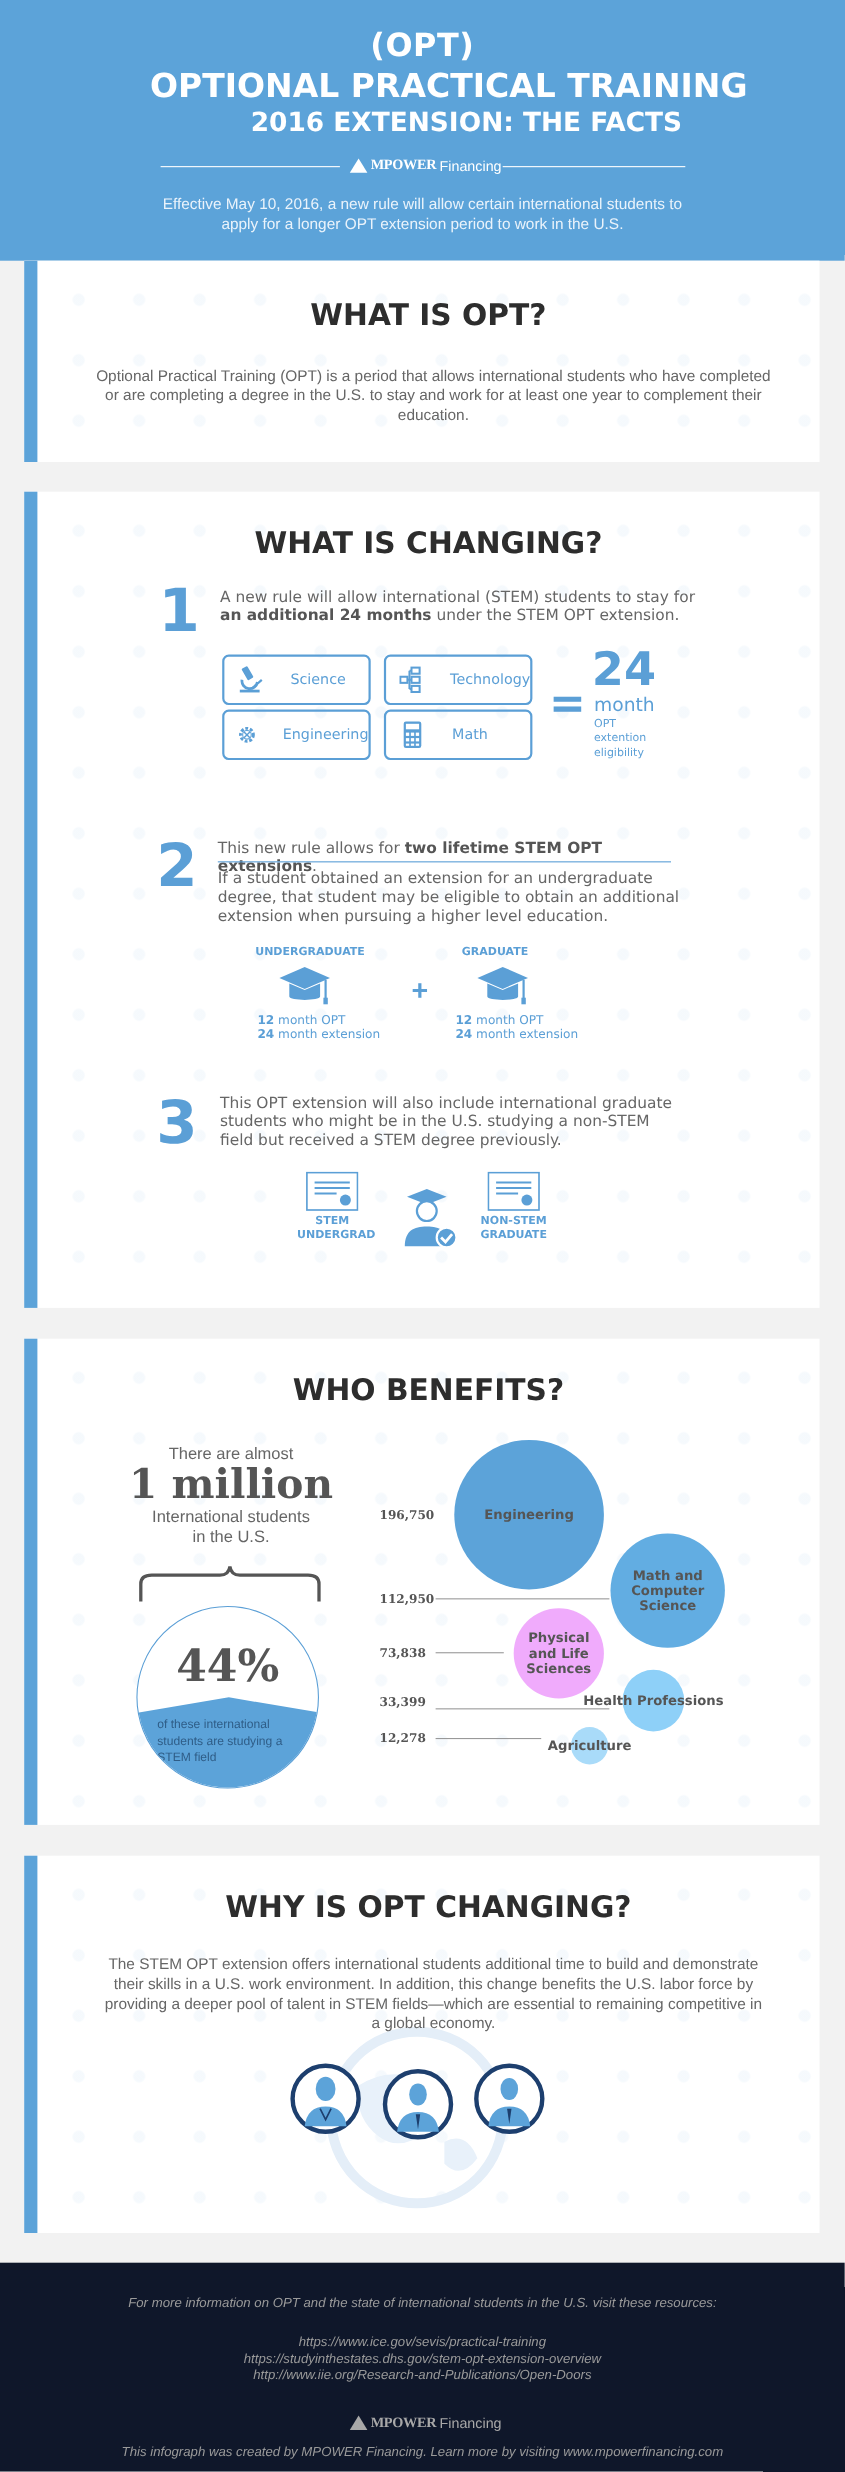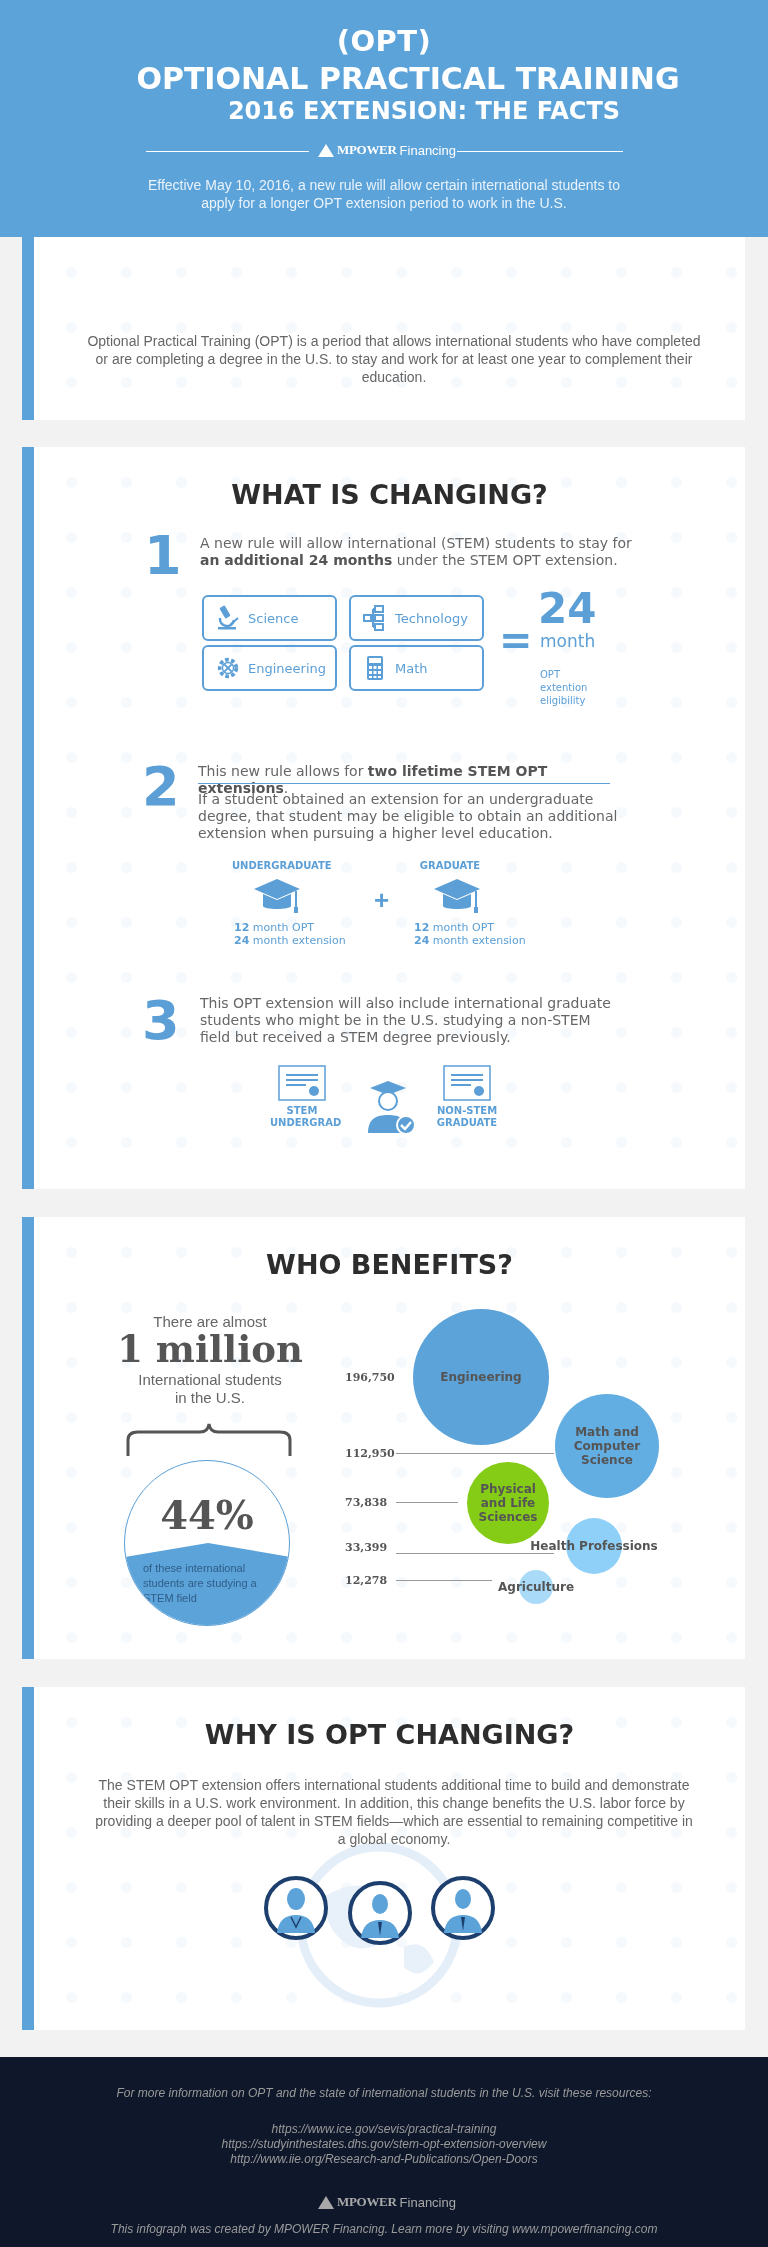--- a/index.html
+++ b/index.html
@@ -17,21 +17,21 @@
   .logo b { font-family: "Liberation Serif", serif; font-weight: bold; letter-spacing: -0.3px; }
   .hdr .sub { position: absolute; top: 176px; left: 134px; width: 500px; font-size: 14px; line-height: 18px; text-align: center; color: #eaf3fb; }
   
   .card { position: absolute; left: 22px; width: 723px; background: #fff; border-left: 12px solid #5ca3d9; overflow: hidden; }
   .pattern { position: absolute; inset: 0; background-image: radial-gradient(circle, rgba(91,159,214,0.06) 5px, transparent 6px); background-size: 55px 55px; background-position: 10px 8px; }
   .h2 { position: absolute; width: 100%; text-align: center; font-family: "DejaVu Sans", sans-serif; font-weight: bold; color: #2d2d2d; font-size: 27px; }
   .para { position: absolute; text-align: center; color: #666; font-size: 14px; line-height: 18px; }
   .num { position: absolute; font-family: "DejaVu Sans", sans-serif; font-weight: bold; color: #5b9fd6; font-size: 54px; line-height: 54px; }
   .body { position: absolute; color: #666; font-size: 14px; line-height: 17px; font-family: "DejaVu Sans", sans-serif; }
   .body b { color: #555; margin-top: 40px; }
-  .stembox { position: absolute; width: 135px; height: 46px; border: 2px solid #5b9fd6; border-radius: 6px; display: flex; align-items: center; padding-left: 12px; gap: 8px; color: #5b9fd6; font-size: 13px; font-family: "DejaVu Sans", sans-serif; }
+  .stembox { position: absolute; width: 135px; height: 46px; border: 2px solid #5b9fd6; border-radius: 6px; display: flex; align-items: center; padding-left: 12px; gap: 24px; color: #5b9fd6; font-size: 13px; font-family: "DejaVu Sans", sans-serif; }
   .ico { width: 24px; height: 26px; display: inline-block; }
   .small-blue { position: absolute; color: #5b9fd6; font-size: 10px; font-weight: bold; font-family: "DejaVu Sans", sans-serif; text-align: center; }
   .mo { position: absolute; color: #5b9fd6; font-size: 11px; line-height: 13px; font-family: "DejaVu Sans", sans-serif; }
   
   .bub { position: absolute; border-radius: 50%; display: flex; align-items: center; justify-content: center; text-align: center; color: #555; font-weight: bold; font-size: 12px; line-height: 14px; font-family: "DejaVu Sans", sans-serif; }
   .val { position: absolute; font-family: "DejaVu Serif", serif; font-weight: bold; color: #555; font-size: 11px; }
   .tick { position: absolute; height: 1px; background: #999; }
   
   .ftr { position: absolute; left: 0; top: 2057px; width: 768px; height: 190px; background: #0f172a; color: #9a9a9a; text-align: center; font-style: italic; font-size: 12px; }
 </style>
@@ -47,20 +47,21 @@
     <span class="tri"></span>
     <b>MPOWER</b>
     <span>Financing</span>
   </div>
   <div class="line" style="left:457px;width:166px"></div>
   <div class="sub">Effective May 10, 2016, a new rule will allow certain international students to apply for a longer OPT extension period to work in the U.S.</div>
 </div>
 
 <div class="card" style="top:237px;height:183px">
   <div class="pattern"></div>
+  <div class="h2" style="top:34px">WHAT IS OPT?</div>
   <div class="para" style="left:50px;width:620px;top:95px">Optional Practical Training (OPT) is a period that allows international students who have completed or are completing a degree in the U.S. to stay and work for at least one year to complement their education.</div>
 </div>
 
 <div class="card" style="top:447px;height:742px">
   <div class="pattern"></div>
   <div class="h2" style="top:32px">WHAT IS CHANGING?</div>
 
   <div class="num" style="left:110px;top:82px">1</div>
   <div class="body" style="left:166px;top:88px;width:440px"><span>A new rule will allow international (STEM) students to stay for </span><b>an additional 24 months</b><span> under the STEM OPT extension.</span></div>
 
@@ -107,21 +108,21 @@
           <rect x="6" y="21" width="3" height="2"></rect>
           <rect x="10.5" y="21" width="3" height="2"></rect>
           <rect x="15" y="21" width="3" height="2"></rect>
         </g>
       </svg>
     <span>Math</span>
   </div>
   <div class="abs blue" style="left:465px;top:170px;font-size:40px;font-weight:bold;font-family:'DejaVu Sans',sans-serif">=</div>
   <div class="abs blue" style="left:504px;top:140px;font-size:42px;font-weight:bold;font-family:'DejaVu Sans',sans-serif;line-height:44px">24</div>
   <div class="abs blue" style="left:506px;top:184px;font-size:17px;font-family:'DejaVu Sans',sans-serif">month</div>
-  <div class="abs blue" style="left:506px;top:221px;font-size:10px;line-height:13px;font-family:'DejaVu Sans',sans-serif">
+  <div class="abs blue" style="left:506px;top:205px;font-size:10px;line-height:13px;font-family:'DejaVu Sans',sans-serif">
     <div>OPT</div>
     <div>extention</div>
     <div>eligibility</div>
   </div>
 
   <div class="num" style="left:108px;top:313px">2</div>
   <div class="body" style="left:164px;top:316px;width:420px"><span>This new rule allows for </span><b>two lifetime STEM OPT extensions</b><span>.</span></div>
   <div class="abs" style="left:164px;top:336px;width:412px;height:1px;background:#5b9fd6"></div>
   <div class="body" style="left:164px;top:344px;width:420px">If a student obtained an extension for an undergraduate degree, that student may be eligible to obtain an additional extension when pursuing a higher level education.</div>
 
@@ -209,21 +210,21 @@
 
   <div class="val" style="left:311px;top:154px">196,750</div>
   <div class="bub" style="left:379px;top:92px;width:136px;height:136px;background:#5ca3d9">Engineering</div>
 
   <div class="val" style="left:311px;top:230px">112,950</div>
   <div class="tick" style="left:362px;top:236px;width:158px"></div>
   <div class="bub" style="left:521px;top:177px;width:104px;height:104px;background:#62ade2;padding:0 8px">Math and Computer Science</div>
 
   <div class="val" style="left:311px;top:279px">73,838</div>
   <div class="tick" style="left:362px;top:285px;width:62px"></div>
-  <div class="bub" style="left:433px;top:245px;width:82px;height:82px;background:#84cc16;padding:0 2px">Physical and Life Sciences</div>
+  <div class="bub" style="left:433px;top:245px;width:82px;height:82px;background:#f0abfc;padding:0 2px">Physical and Life Sciences</div>
 
   <div class="val" style="left:311px;top:324px">33,399</div>
   <div class="tick" style="left:362px;top:336px;width:158px"></div>
   <div class="bub" style="left:532px;top:301px;width:56px;height:56px;background:#8ed0f8;white-space:nowrap">Health Professions</div>
 
   <div class="val" style="left:311px;top:357px">12,278</div>
   <div class="tick" style="left:362px;top:363px;width:96px"></div>
   <div class="bub" style="left:485px;top:353px;width:34px;height:34px;background:#a9dbf9;overflow:visible;white-space:nowrap">Agriculture</div>
 </div>
 

